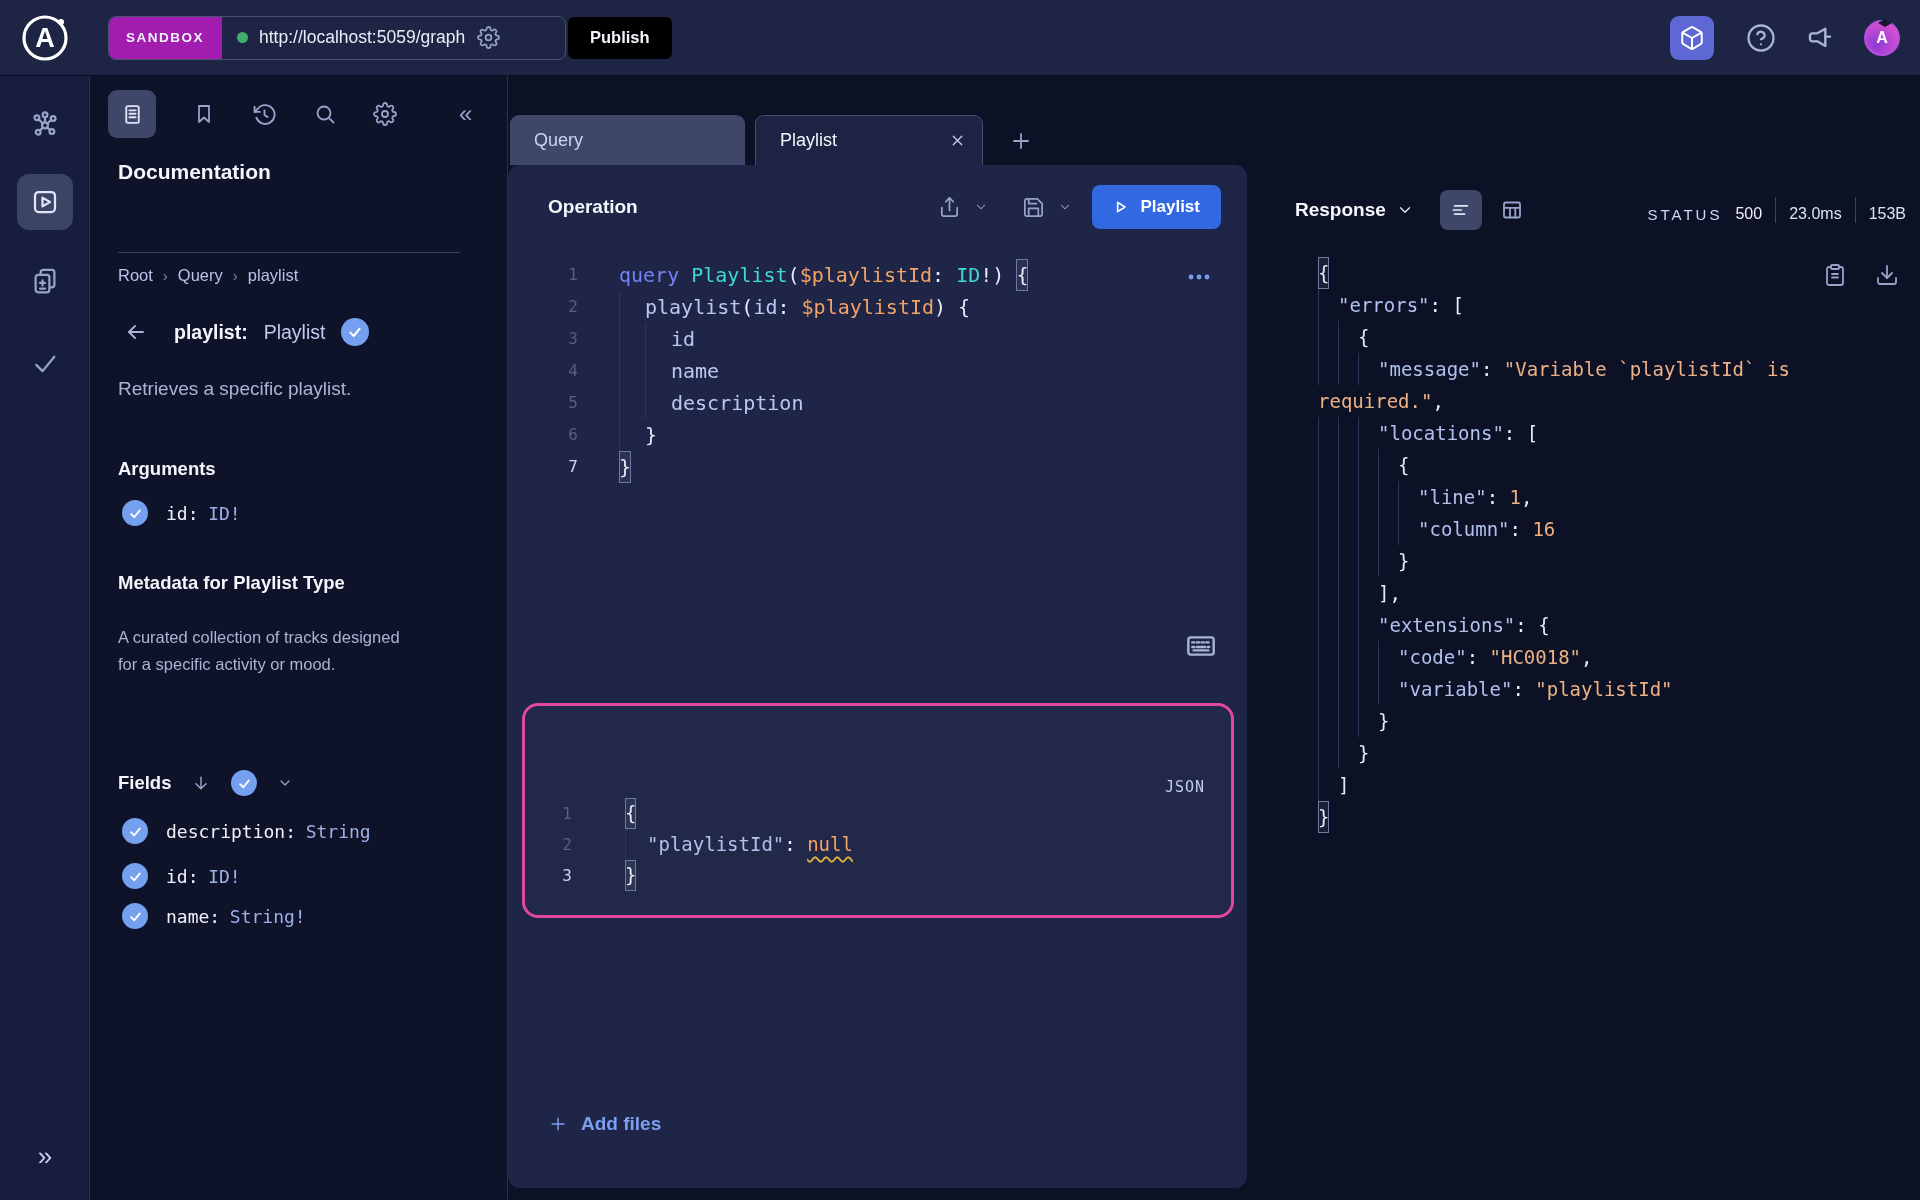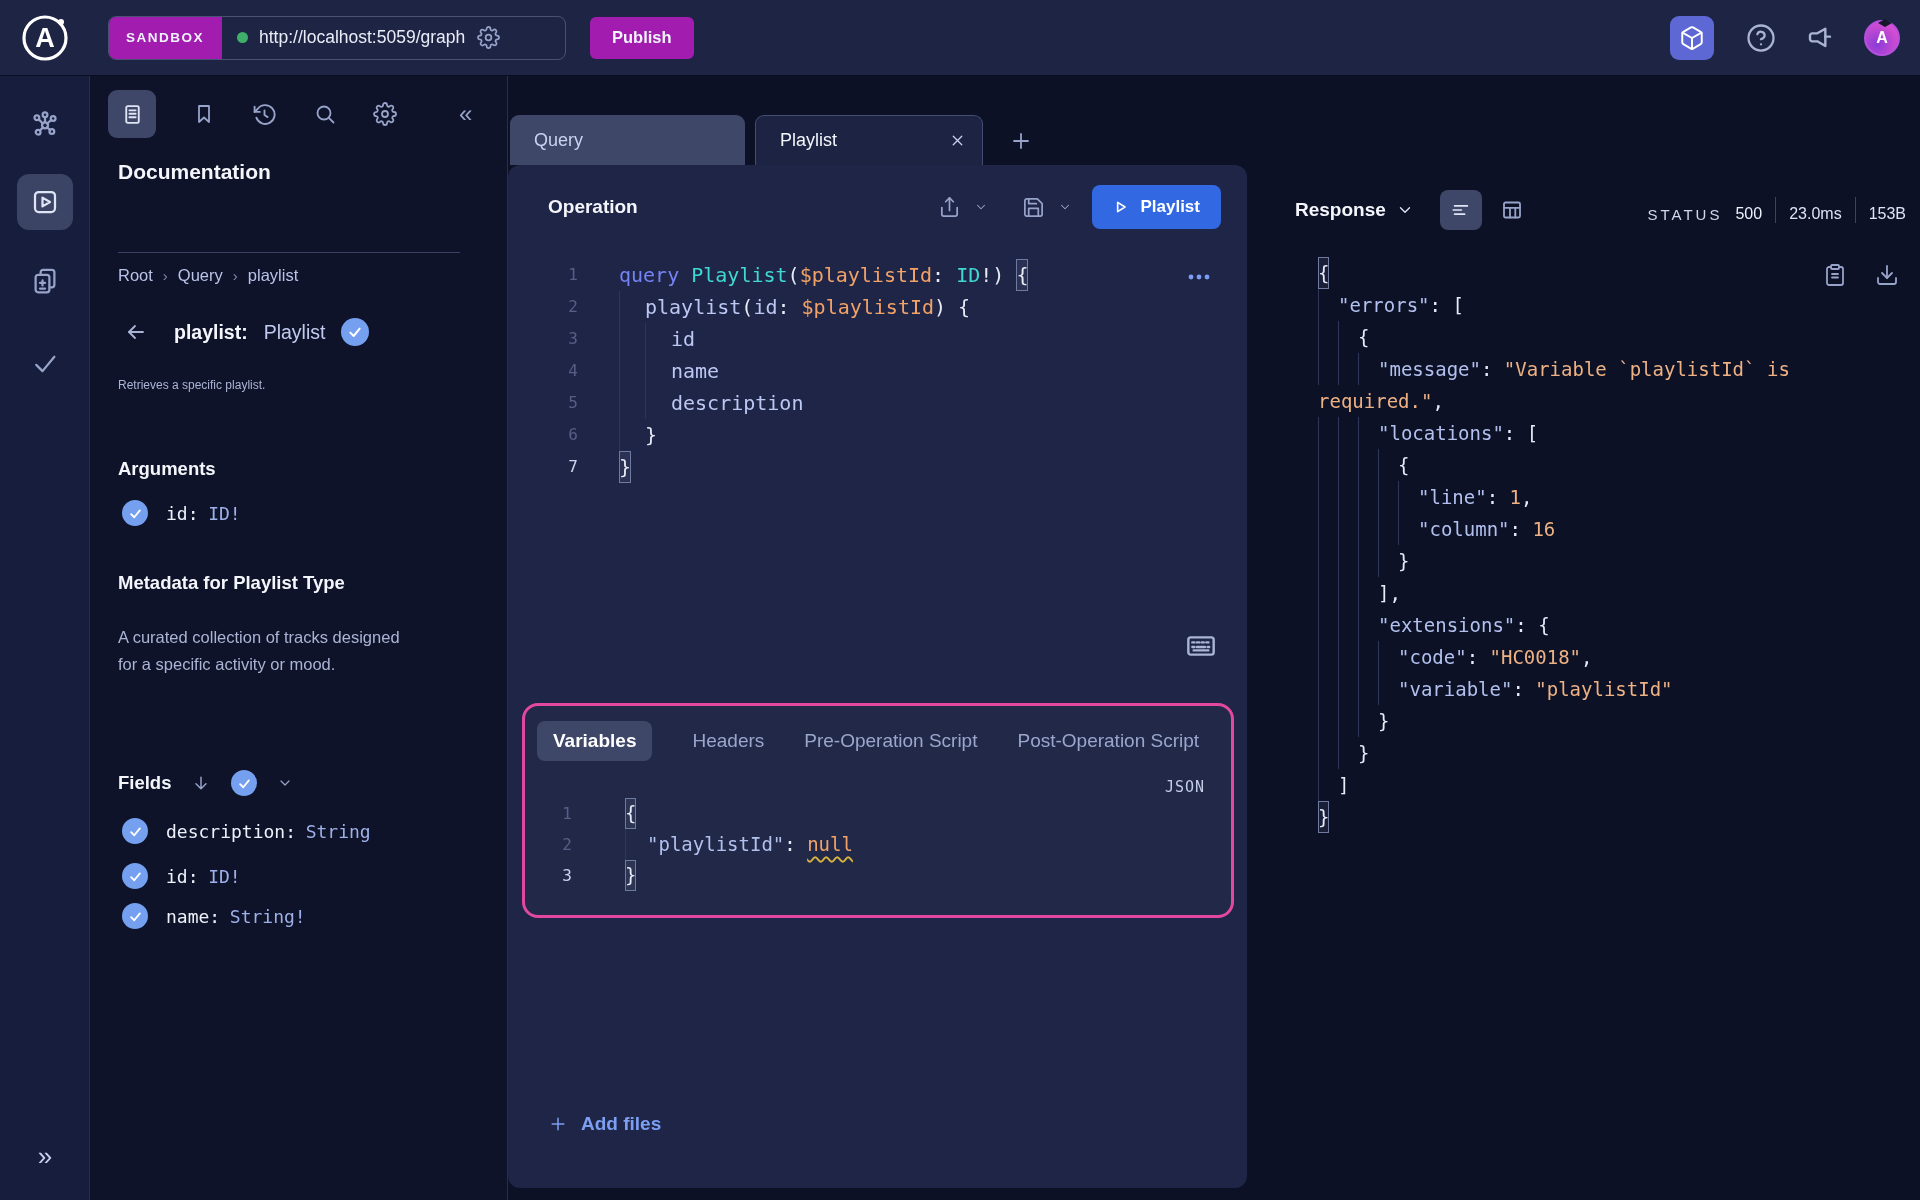--- a/index.html
+++ b/index.html
@@ -31,22 +31,22 @@
   }
   .sandbox-chip {
     background:#a21caf; height:100%; display:flex; align-items:center;
     padding:0 17px; font-size:13.5px; font-weight:bold; letter-spacing:1.5px;
     color:#f0f3fb; border-right:1.5px solid #4a5273;
   }
   .green-dot { width:11px; height:11px; border-radius:50%; background:#3fae6a; margin:0 11px 0 15px; }
   .url-text { font-size:17.5px; color:#e9edf8; margin-right:10px; }
   .endpoint-gear { margin:0 12px 0 2px; }
   .publish-btn {
-    margin-left:24px; height:42px; padding:0 22px; border:none; border-radius:6px;
-    background:#a21caf; color:#f2f4fb; font-size:16.5px; font-weight:600;
+    margin-left:2px; height:42px; padding:0 22px; border:none; border-radius:6px;
+    background:#000000; color:#f2f4fb; font-size:16.5px; font-weight:600;
     font-family:inherit;
   }
   .topbar-spacer { flex:1; }
   .appswitch-btn {
     width:44px; height:44px; border:none; border-radius:9px; background:#5d68d4;
     display:flex; align-items:center; justify-content:center; margin-right:32px;
   }
   .topbar-icon { margin-right:28px; }
   .avatar {
     width:36px; height:36px; border-radius:50%; margin-right:20px; position:relative;
@@ -79,21 +79,21 @@
   .collapse-glyph { font-size:24px; color:#97a3c9; margin-left:26px; }
 
   .docs-title { position:absolute; top:84px; left:28px; font-size:21px; font-weight:bold; color:#f4f6fc; }
   .docs-divider { position:absolute; top:176px; left:28px; width:342px; height:1px; background:#3a4163; }
   .breadcrumb { position:absolute; top:190px; left:28px; display:flex; align-items:center; gap:10px;
     font-size:16.5px; color:#b9c3e8; }
   .breadcrumb .sep { color:#7f89ad; font-size:15px; }
   .doc-field-row { position:absolute; top:242px; left:34px; display:flex; align-items:center; gap:16px; }
   .doc-field-name { font-size:19.5px; font-weight:bold; color:#f4f6fc; margin-left:10px; }
   .doc-field-type { font-size:19.5px; color:#c0cbf0; }
-  .doc-desc { position:absolute; top:302px; left:28px; font-size:12px; color:#aab4d4; }
+  .doc-desc { position:absolute; top:302px; left:28px; font-size:19px; color:#aab4d4; }
 
   .sect-title { position:absolute; left:28px; font-size:18.5px; font-weight:bold; color:#f4f6fc; }
   .arg-row, .field-row { position:absolute; left:32px; display:flex; align-items:center; gap:18px; }
   .mono-name { font-size:18px; color:#eef1fa; }
   .mono-type { font-size:18px; color:#9db0e8; }
   .meta-text { position:absolute; top:548px; left:28px; width:300px;
     font-size:16.5px; line-height:27px; color:#aab4d4; }
   .fields-header { position:absolute; top:694px; left:28px; display:flex; align-items:center; gap:20px; }
 
   .check-circle { width:26px; height:26px; border-radius:50%; background:#74a0ef; flex:none;
@@ -510,26 +510,20 @@
     </span>
 
     <span class="kbd-btn">
       <svg class="icon" width="32" height="26" viewBox="0 0 24 19" style="stroke:#aab4d4">
           <rect x="2.5" y="3" width="19" height="13" rx="1.8"></rect>
           <path d="M5.5 6.8h1.6M9 6.8h1.6M12.5 6.8h1.6M16 6.8h1.6M5.5 10.2h1.6M9 10.2h6M17 10.2h1.1M6.5 12.8h11"></path>
         </svg>
     </span>
 
     <div class="vars-box">
-      <div class="vars-tabs">
-        <span class="vars-tab active">Variables</span>
-        <span class="vars-tab">Headers</span>
-        <span class="vars-tab">Pre-Operation Script</span>
-        <span class="vars-tab">Post-Operation Script</span>
-      </div>
       <span class="json-label">JSON</span>
       <div class="vars-code">
           <div class="code-line">
             <span class="gut">1</span>
             <span class="tk-bx">{</span>
           </div>
           <div class="code-line">
             <span class="gut">2</span>
             <span class="ind"></span>
             <span class="tk-ky">"playlistId"</span>

